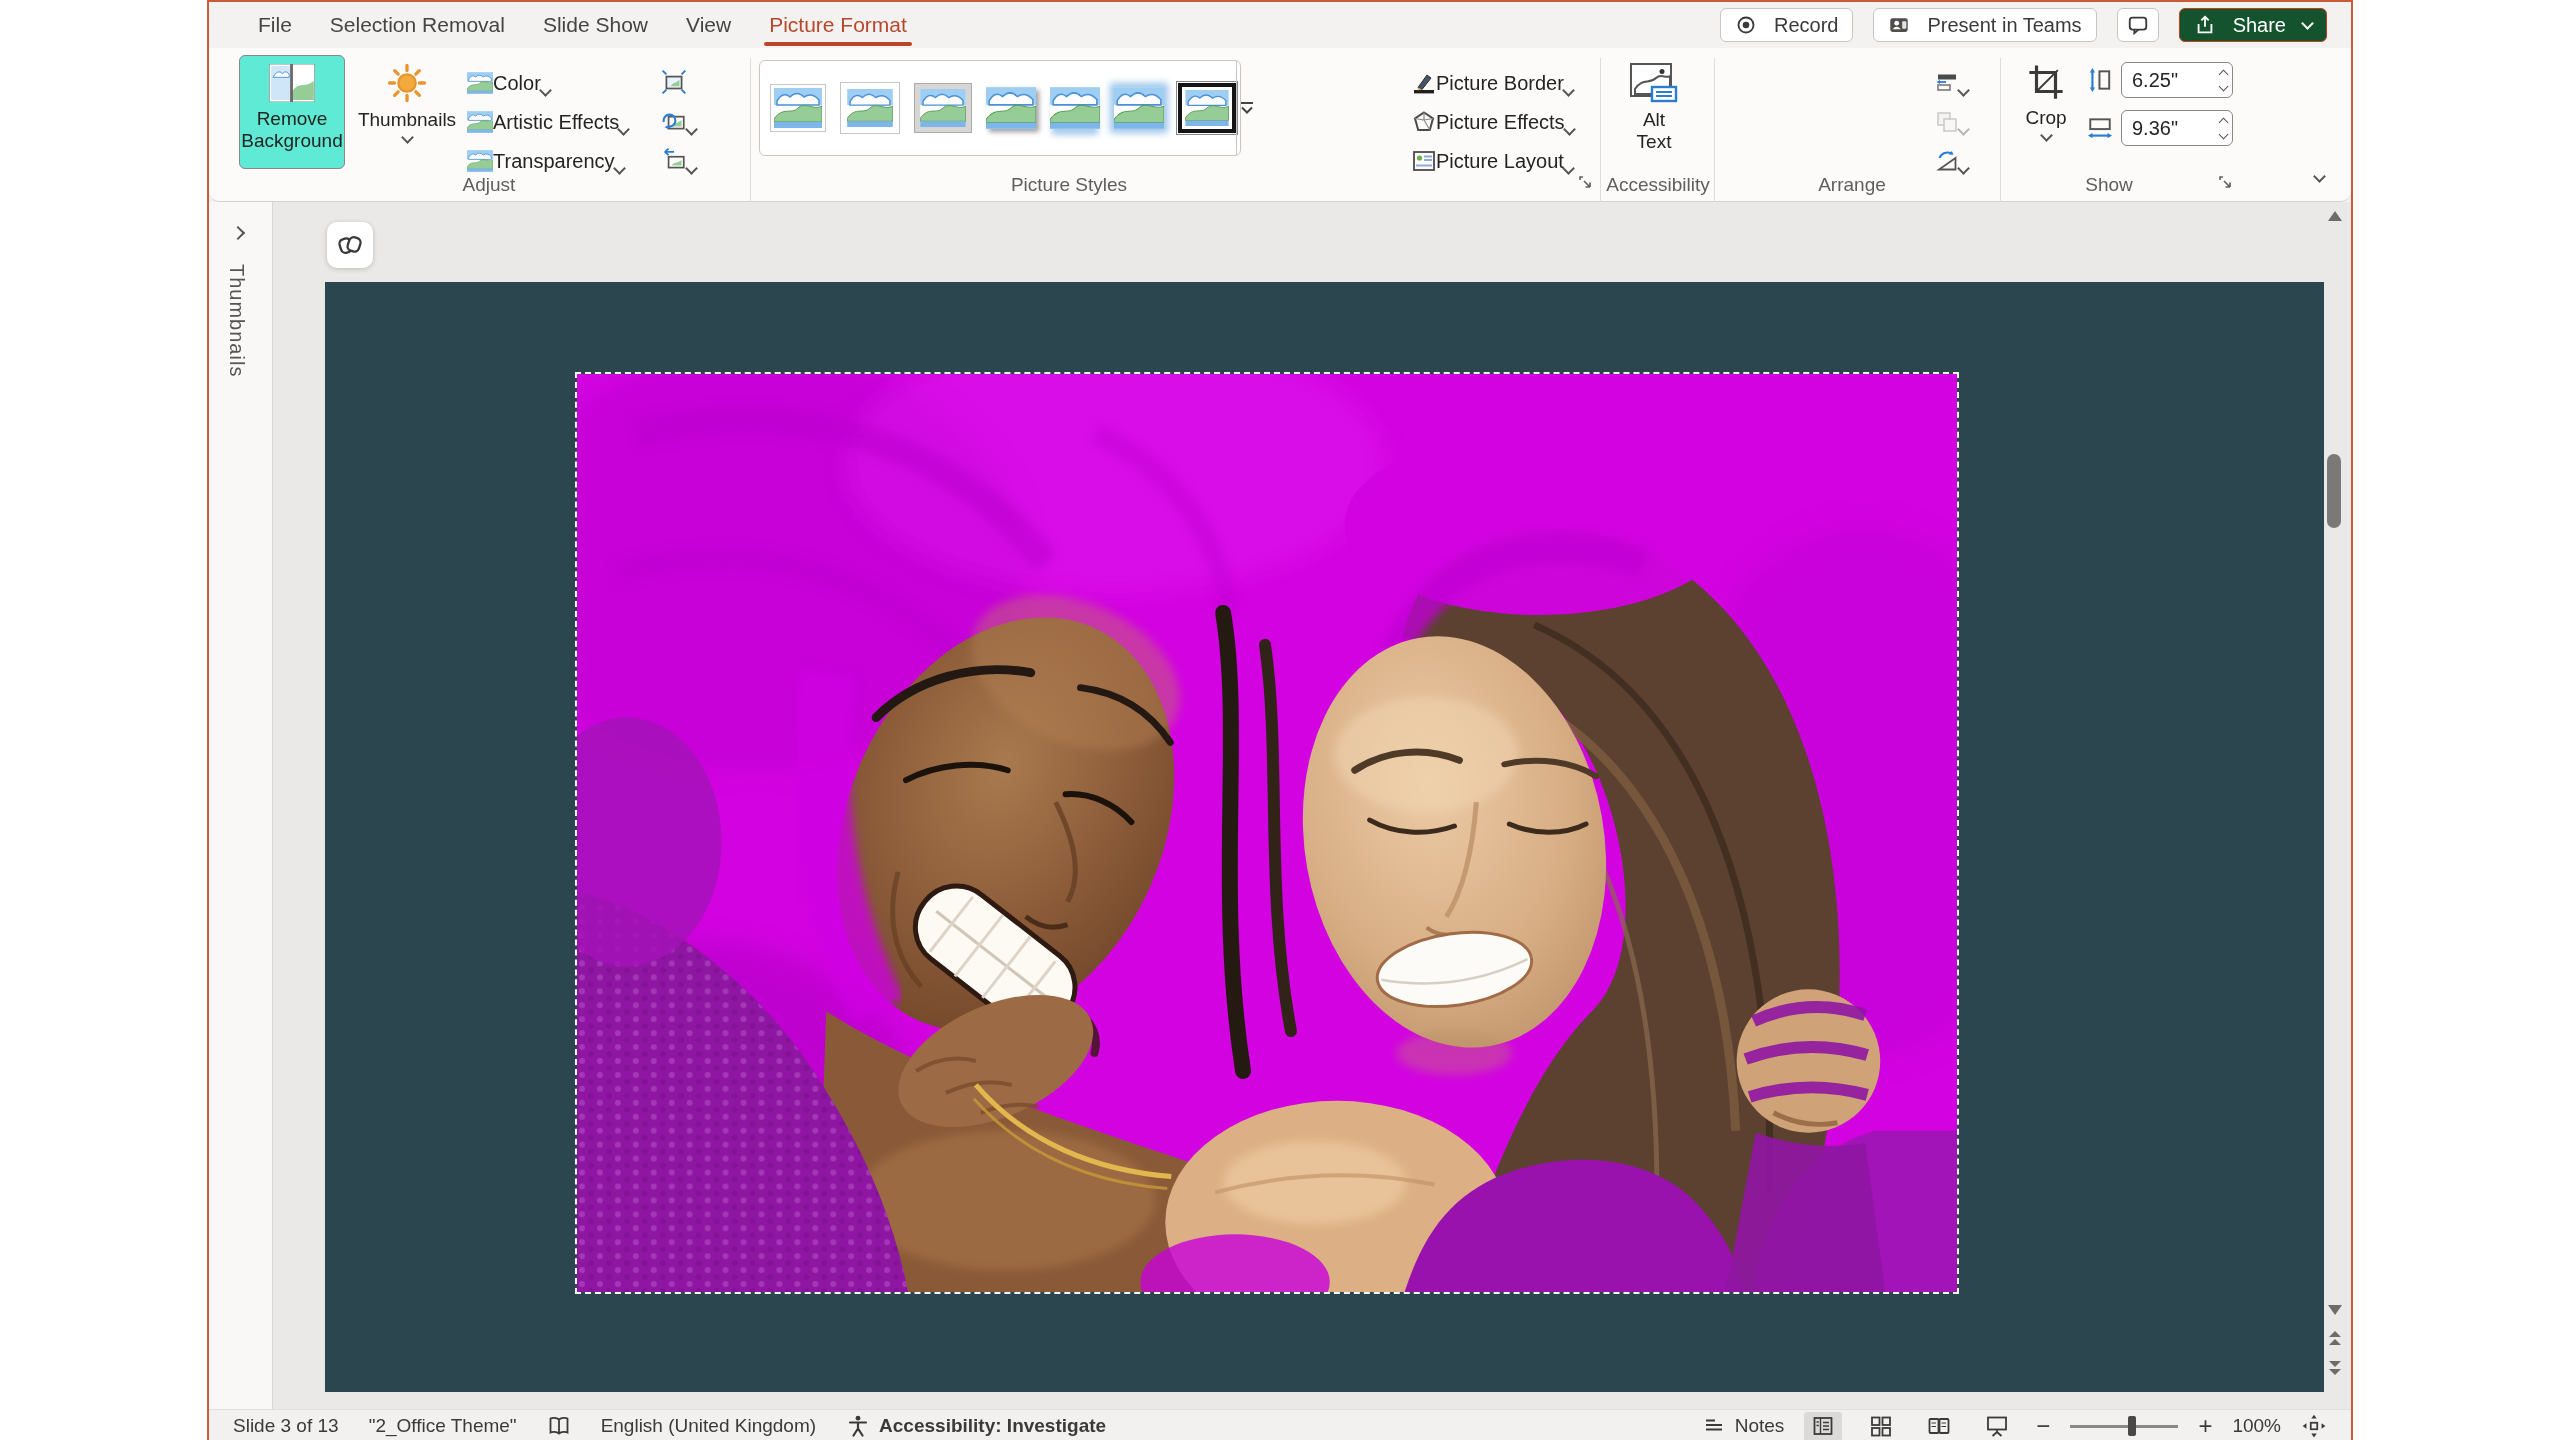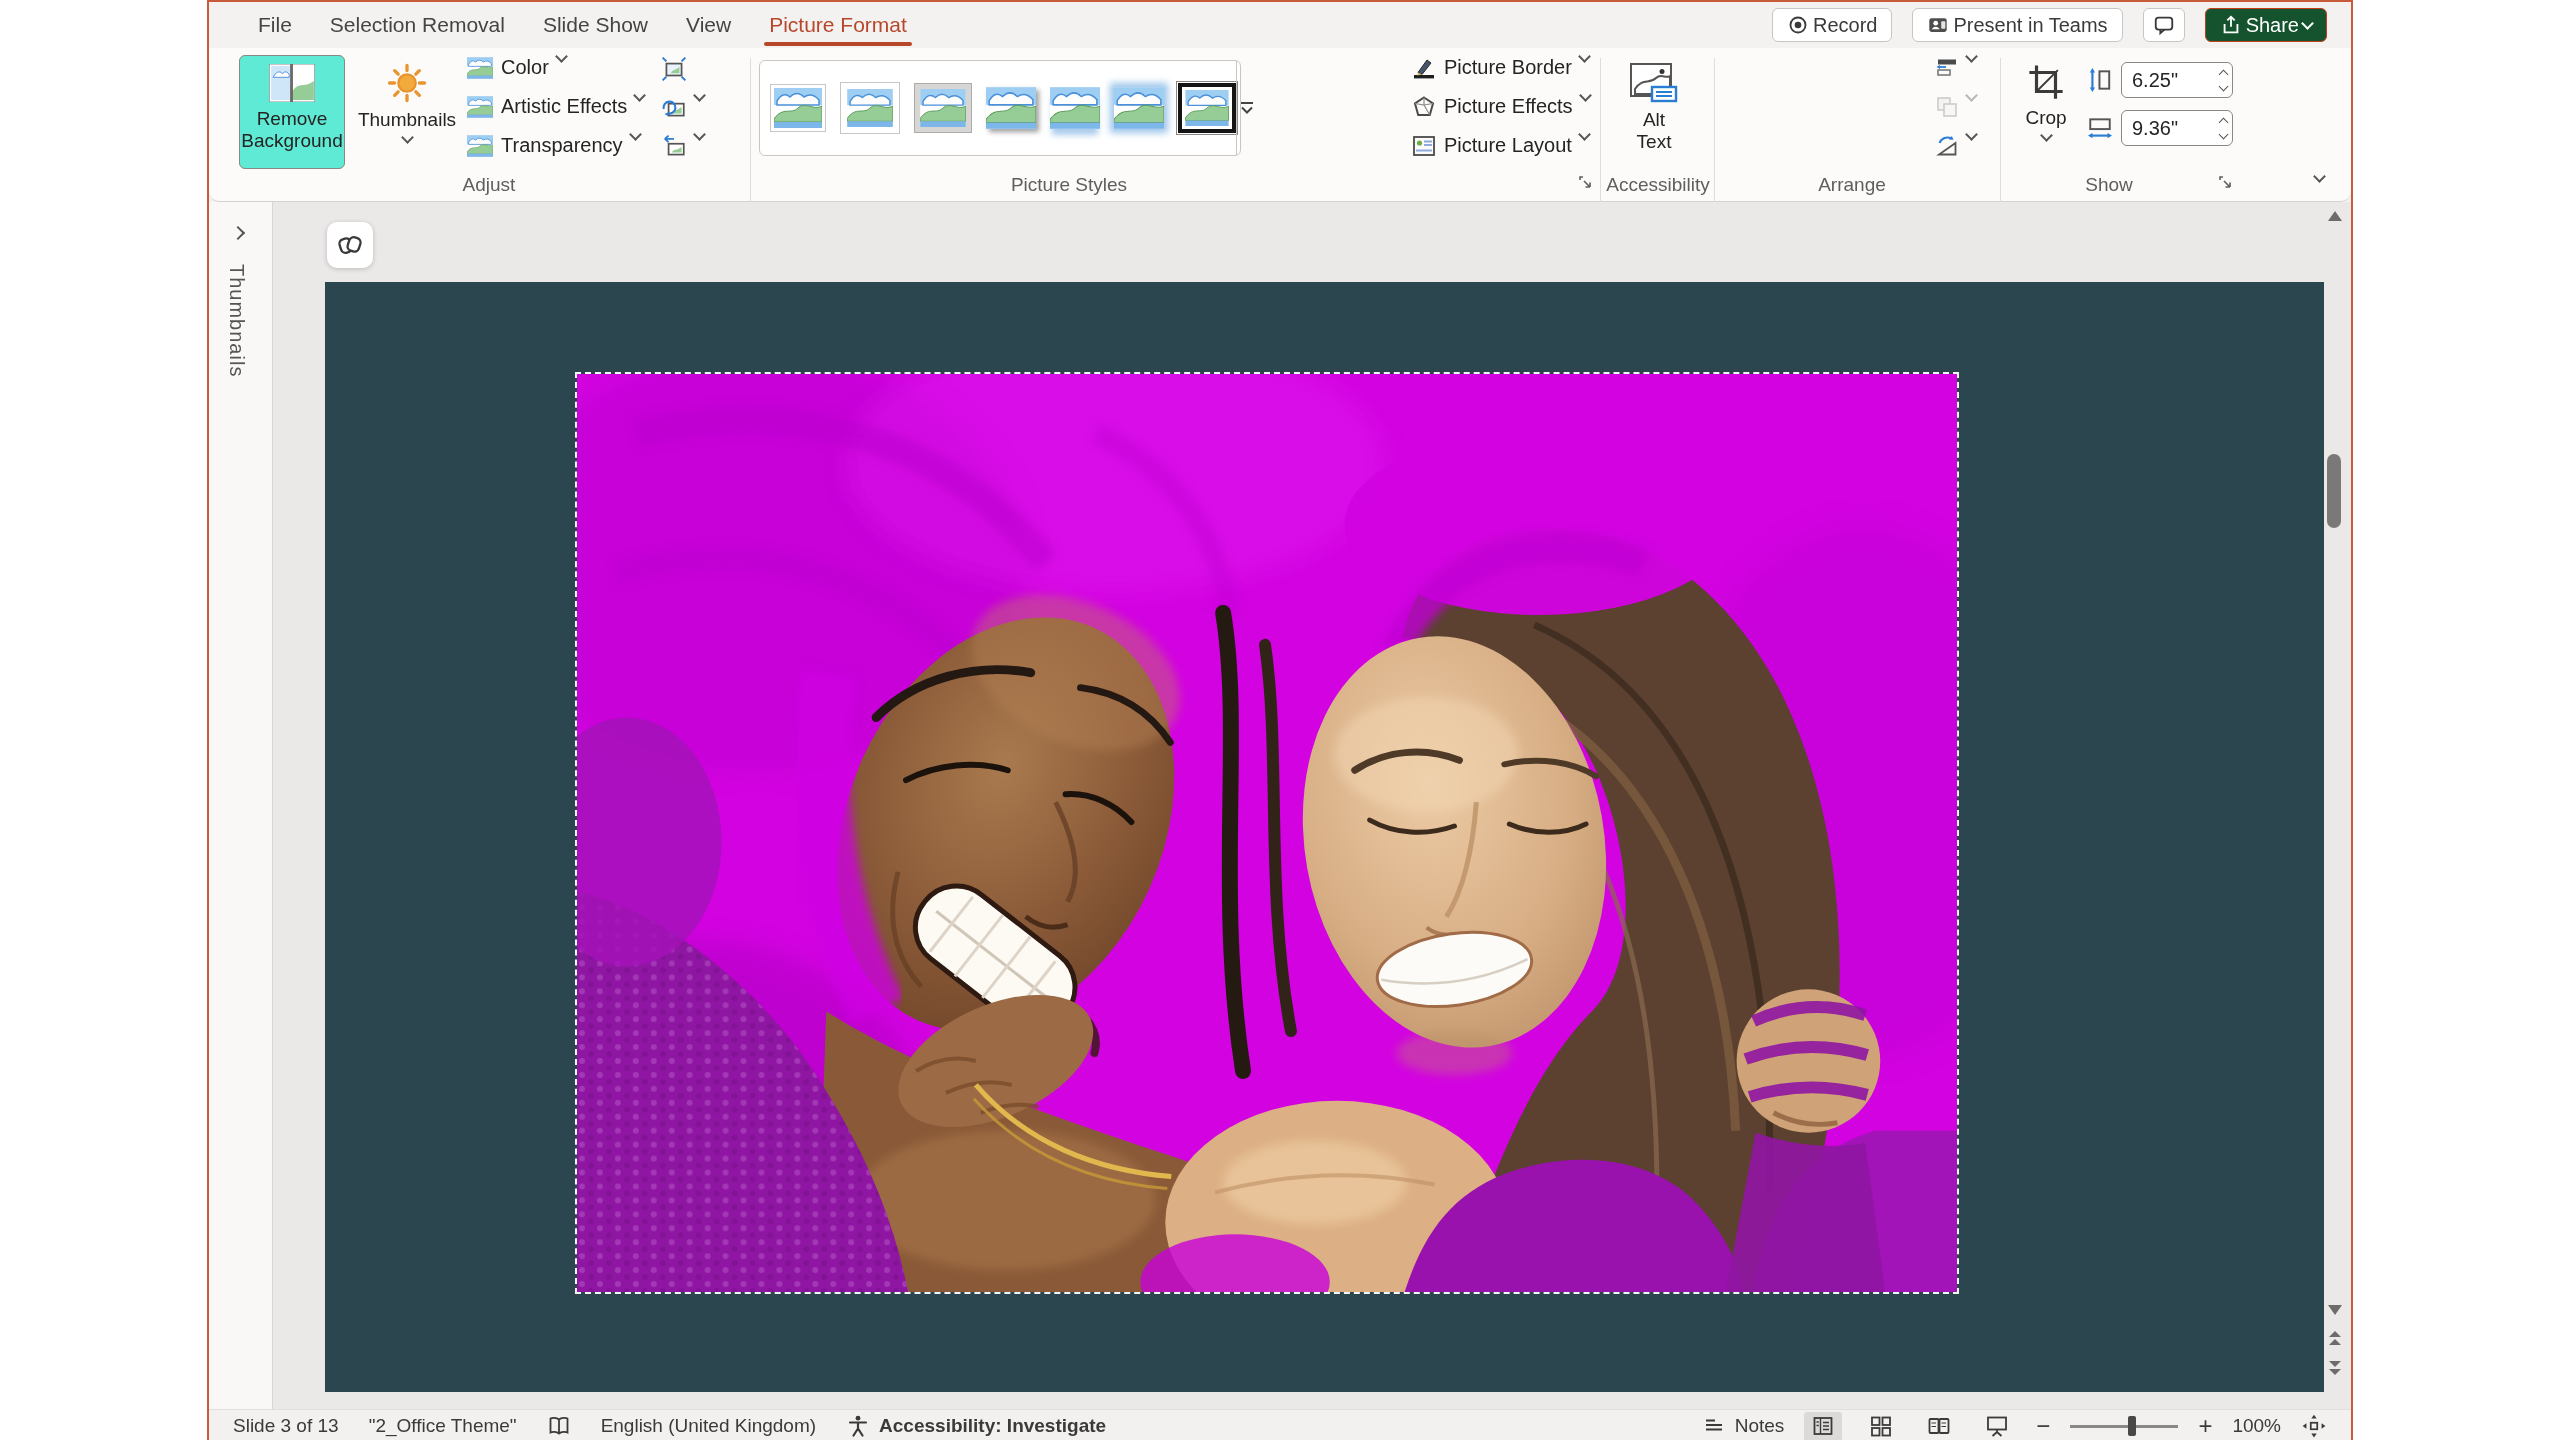--- a/index.html
+++ b/index.html
@@ -10,35 +10,35 @@
 
   
   .menubar { position:absolute; left:0; top:0; width:100%; height:46px; background:#f4f2f1;
     display:flex; align-items:stretch; padding-left:30px; }
   .tab { display:flex; align-items:center; padding:0 19px; font-size:21px; color:#444;
     position:relative; cursor:default; white-space:nowrap; }
   .tab.active { color:#b7472a; }
   .tab.active::after { content:""; position:absolute; left:14px; right:14px; bottom:2px;
     height:4px; background:#b7472a; border-radius:2px; }
   .mb-right { position:absolute; right:24px; top:6px; display:flex; gap:12px; align-items:center; }
-  .pill { display:flex; align-items:center; gap:4px; height:34px; padding:0 14px;
+  .pill { display:flex; align-items:center; gap:17px; height:34px; padding:0 14px;
     border:1px solid #c8c6c4; border-radius:6px; background:#fff; font-size:20px; color:#3b3a39;margin-left:8px; }
   .pill.icon-only { padding:0 9px; }
   .pill.share { background:#14532d; border-color:#c43e1c; color:#fff; }
 
   
   .ribbon { position:absolute; left:0; top:46px; width:100%; height:154px; background:#fcfbfa;
     border-bottom:1px solid #d5d3d1; border-radius:0 0 10px 10px; }
   .rdiv { position:absolute; top:12px; height:176px; width:1px; background:#e0dedc; top:10px; height:168px; }
   .grouplabel { position:absolute; bottom:5px; font-size:19px; color:#605e5c; text-align:center; }
   .bigbtn { position:absolute; top:7px; display:flex; flex-direction:column; align-items:center;
     justify-content:flex-start; gap:6px; padding-top:8px; height:114px; font-size:19px; color:#252423;
     text-align:center; line-height:22px; border-radius:6px; }
   .bigbtn.selected { border:1.5px solid #8a8886; background:#5eead4; }
-  .rrow { display:flex; align-items:flex-start; gap:8px; height:39px; font-size:20px; color:#252423; white-space:nowrap; }
+  .rrow { display:flex; align-items:flex-end; gap:0; height:39px; font-size:20px; color:#252423; white-space:nowrap; }
   .rrow .lbl { }
   .rrow.disabled { color:#a6a4a2; }
   .chev { width:9px; height:9px; border-right:2px solid #565554; border-bottom:2px solid #565554;
     transform:rotate(45deg); display:inline-block; margin-top:-4px; flex:none; }
   .chev.gray { border-color:#b8b6b4; }
   .ic { flex:none; display:block; }
 
   
   .gallery { position:absolute; left:550px; top:12px; width:482px; height:96px; background:#fff;
     border:1px solid #c8c6c4; border-radius:6px; display:flex; align-items:center; padding:0 0 0 10px; }

